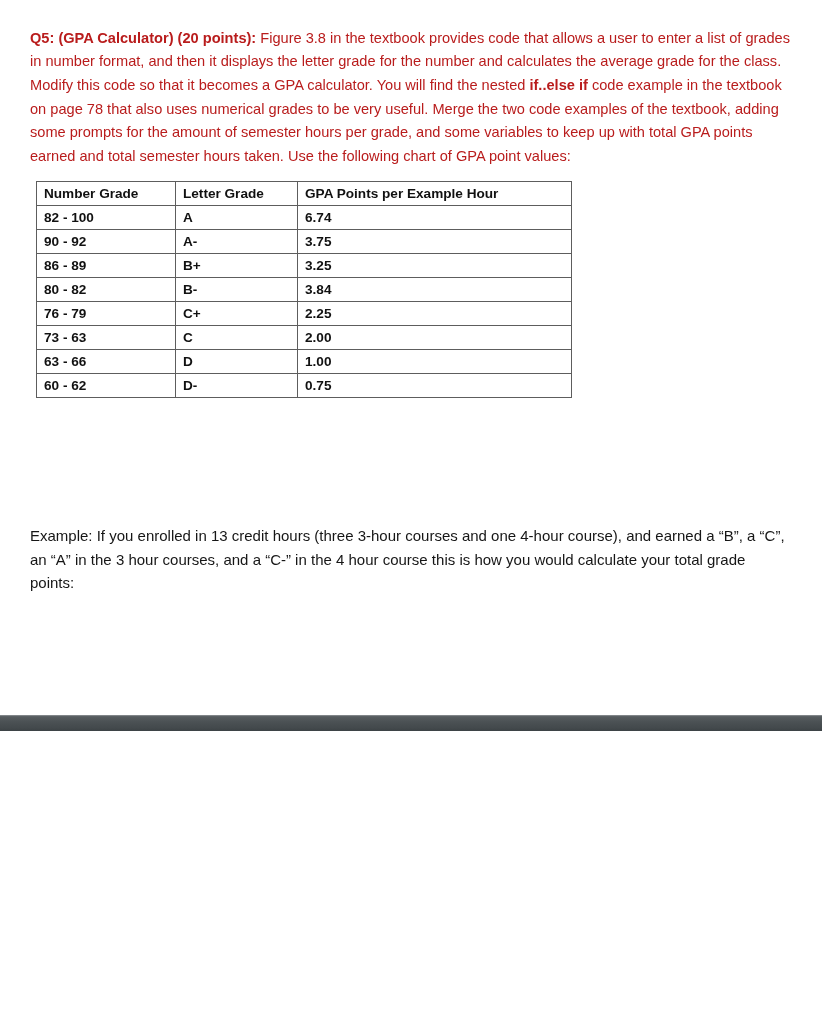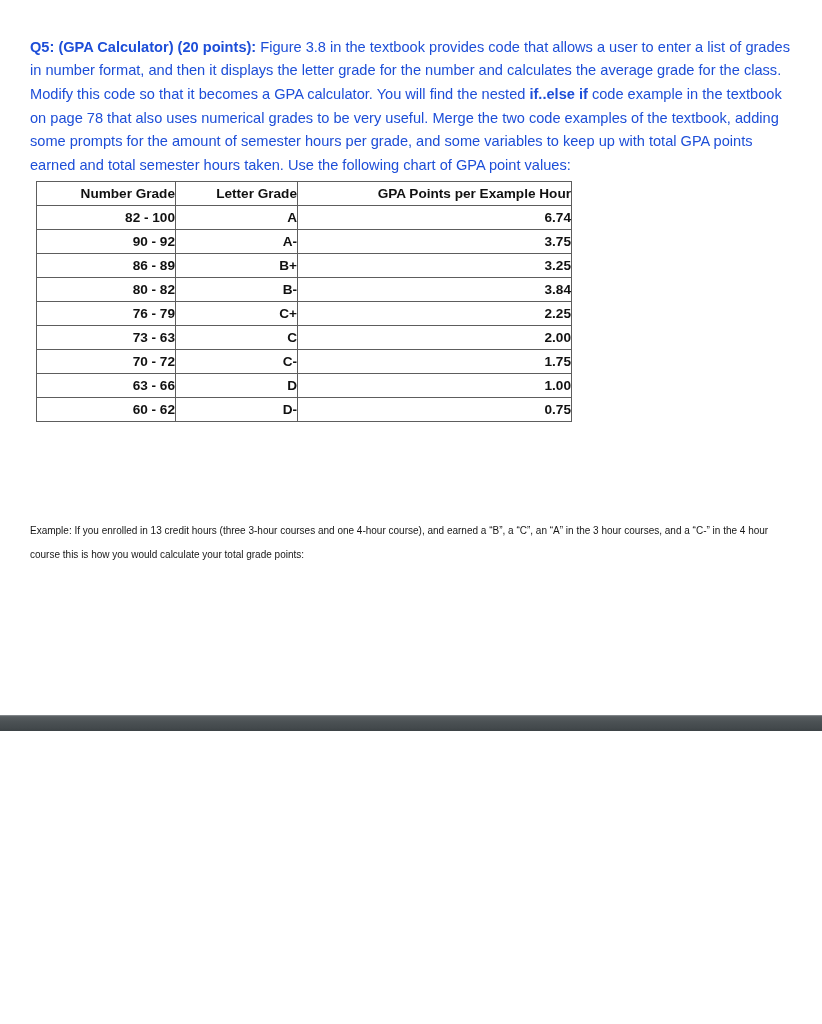--- a/index.html
+++ b/index.html
@@ -45,61 +45,61 @@
                 #565c5f 2px,
                 #4b5154 7px,
                 #43494c 13px,
                 #3c4245 16px);
     box-shadow: inset 0 1px 0 rgba(255,255,255,0.18);
   }
 
   .intro {
     position: absolute;
     left: 30px;
-    top: 21px;
+    top: 12px;
     width: 760px;
     font-size: 14.6px;
     line-height: 23.7px;
-    color: #1d4ed8;
+    color: #b91c1c;
     text-align: left;
   }
   .intro b { font-weight: bold; }
 
   table.gpa-table {
     position: absolute;
     left: 36px;
     top: 181px;
     width: 535px;
     border-collapse: collapse;
     table-layout: fixed;
     background: #ffffff;
   }
   table.gpa-table td, table.gpa-table th {
     border: 1px solid #5d5d5d;
     padding: 1px 0 2px 7px;
     font-size: 13.6px;
     line-height: 19px;
     font-weight: bold;
-    text-align: right;
+    text-align: left;
     color: #111111;
     height: 20px;
     vertical-align: middle;
     white-space: nowrap;
     overflow: hidden;
   }
   table.gpa-table col.c1 { width: 139px; }
   table.gpa-table col.c2 { width: 122px; }
   table.gpa-table col.c3 { width: 274px; }
 
   .example-para {
     position: absolute;
     left: 30px;
     top: 509px;
     width: 760px;
-    font-size: 10px;
+    font-size: 15px;
     line-height: 23.7px;
     color: #161616;
   }
 </style>
 </head>
 <body>
 
 <div class="page-top">
 
   <p class="intro"><b>Q5: (GPA Calculator) (20 points):</b><span> Figure 3.8 in the textbook provides code that allows a user to enter a list of grades in number format, and then it displays the letter grade for the number and calculates the average grade for the class. Modify this code so that it becomes a GPA calculator. You will find the nested </span><b>if..else if</b><span> code example in the textbook on page 78 that also uses numerical grades to be very useful.  Merge the two code examples of the textbook, adding some prompts for the amount of semester hours per grade, and some variables to keep up with total GPA points earned and total semester hours taken. Use the following chart of GPA point values:</span></p>
@@ -142,25 +142,20 @@
         <td>76 - 79</td>
         <td>C+</td>
         <td>2.25</td>
       </tr>
       <tr>
         <td>73 - 63</td>
         <td>C</td>
         <td>2.00</td>
       </tr>
       <tr>
-        <td>70 - 72</td>
-        <td>C-</td>
-        <td>1.75</td>
-      </tr>
-      <tr>
         <td>63 - 66</td>
         <td>D</td>
         <td>1.00</td>
       </tr>
       <tr>
         <td>60 - 62</td>
         <td>D-</td>
         <td>0.75</td>
       </tr>
     </tbody>

